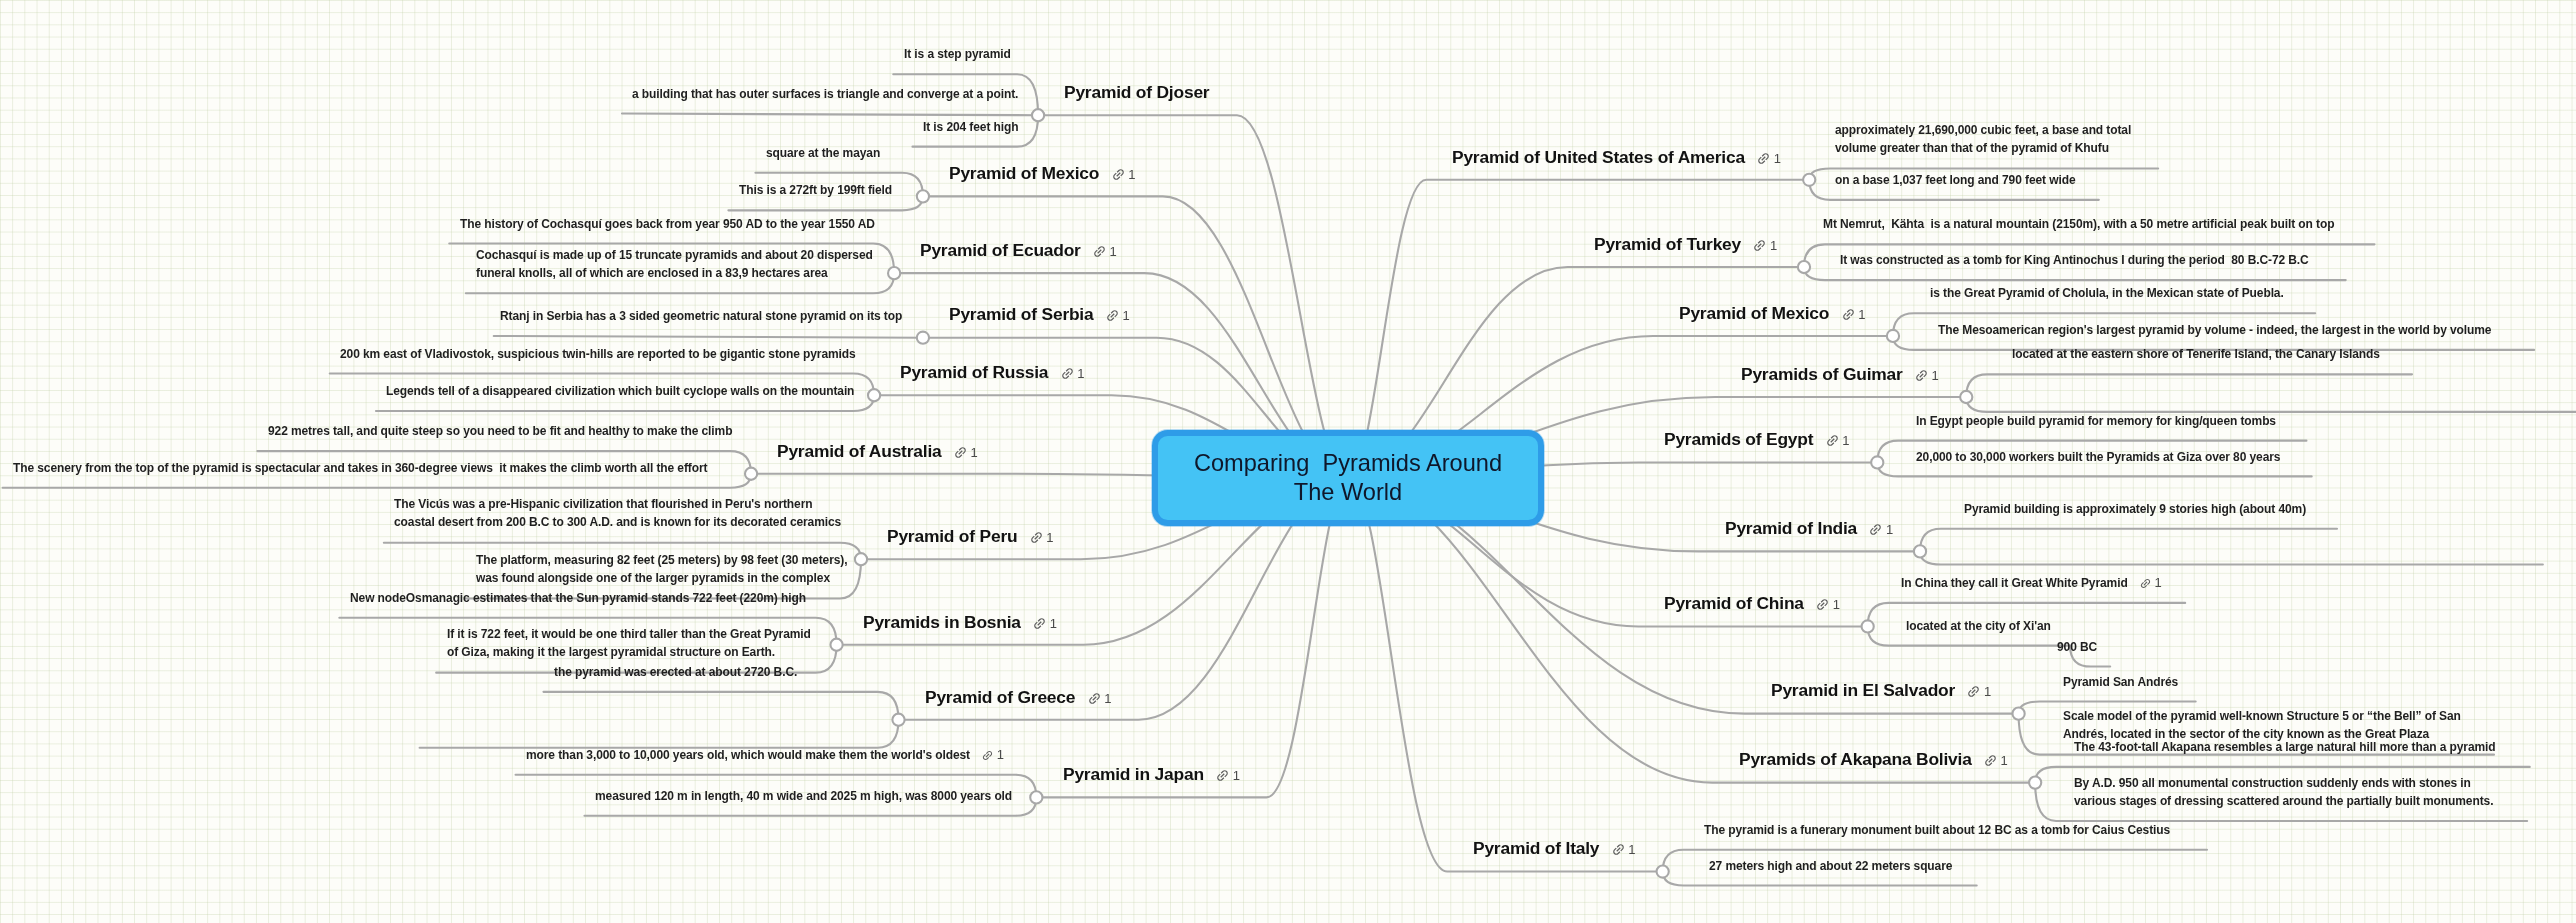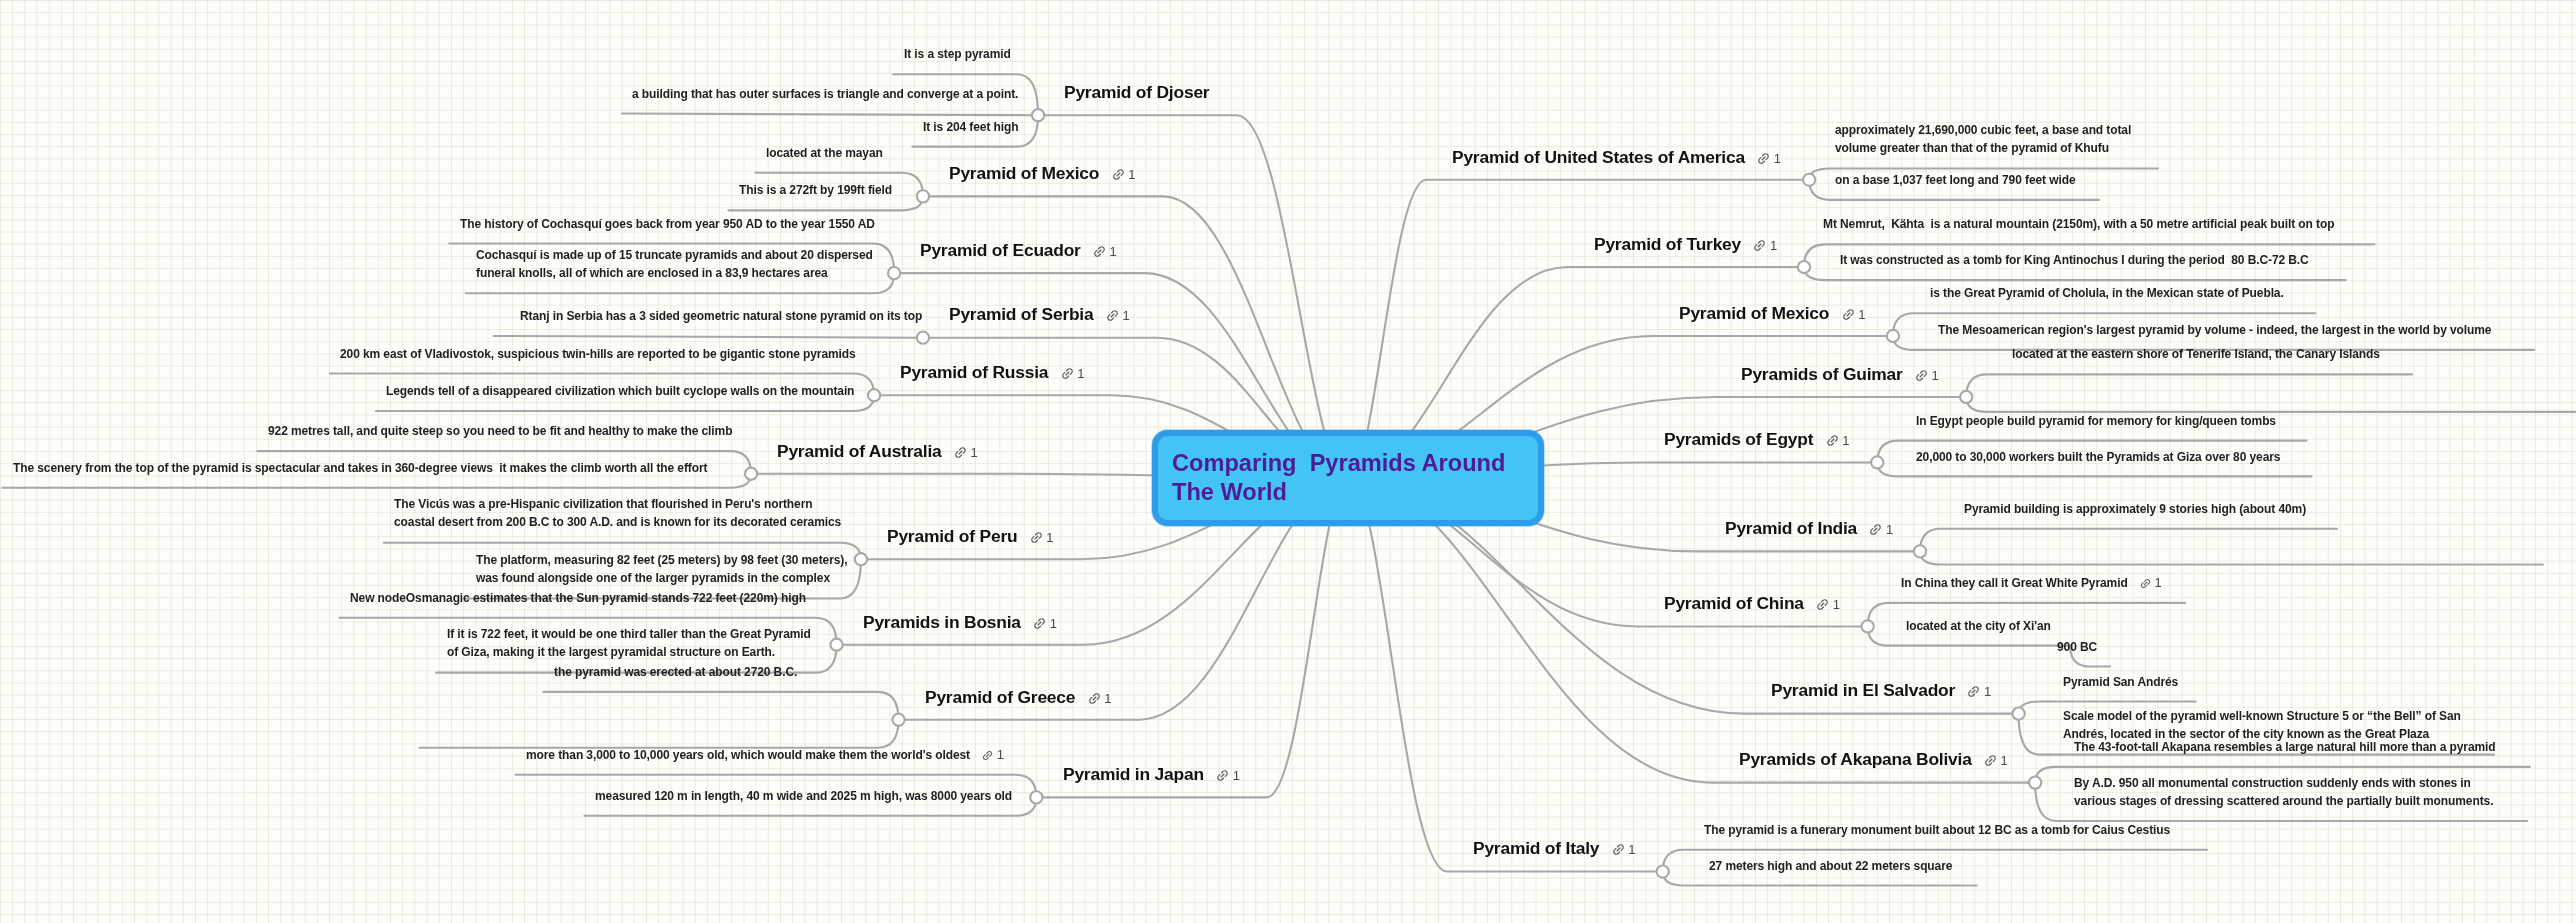--- a/index.html
+++ b/index.html
@@ -41,22 +41,22 @@
     position:absolute;z-index:3;
     left:1152px;top:430px;width:392px;height:96px;
     background:#44c3f5;
     border:6.1px solid #2e9ce8;
     border-radius:15.7px;
     box-sizing:border-box;
     display:flex;align-items:center;justify-content:center;
     box-shadow:0 0 0 0.9px rgba(46,156,232,0.35);
   }
   #center-node .title{
-    font-size:23.6px;line-height:29px;font-weight:700;
-    color:#4c1d95;text-align:left;
+    font-size:23.6px;line-height:29px;font-weight:400;
+    color:#0f172a;text-align:center;
     white-space:pre-wrap;
     width:352px;
   }
 </style>
 </head>
 <body>
 
 <div id="canvas">
   <svg id="wires" width="2576" height="924" viewBox="0 0 2953 1059">
       <path d="M 1190 132 L 1418 132 C 1475.6 132 1501.2 548 1546 548" fill="none" stroke="#a8a8a8" stroke-width="2.4" stroke-linecap="round"></path>
@@ -240,26 +240,26 @@
         </svg><span class="cnt">1</span></span></div>
   <div class="blabel" style="left:1473px;top:838px"><span class="t">Pyramid of Italy</span><span class="linkwrap"><svg class="lk" width="15" height="15" viewBox="0 0 24 24">
           <g transform="rotate(-45 12 12)">
             <path fill="#5f5f5f" d="M3.9 12c0-1.71 1.39-3.1 3.1-3.1h4V7H7c-2.76 0-5 2.24-5 5s2.24 5 5 5h4v-1.9H7c-1.71 0-3.1-1.39-3.1-3.1zM8 13h8v-2H8v2zm9-6h-4v1.9h4c1.71 0 3.1 1.39 3.1 3.1s-1.39 3.1-3.1 3.1h-4V17h4c2.76 0 5-2.24 5-5s-2.24-5-5-5z"></path>
           </g>
         </svg><span class="cnt">1</span></span></div>
 
   <div class="leaf" style="left:904px;top:45px"><span class="t">It is a step pyramid</span></div>
   <div class="leaf" style="left:632px;top:85px"><span class="t">a building that has outer surfaces is triangle and converge at a point.</span></div>
   <div class="leaf" style="left:923px;top:118px"><span class="t">It is 204 feet high</span></div>
-  <div class="leaf" style="left:766px;top:144px"><span class="t">located at the mayan</span></div>
+  <div class="leaf" style="left:766px;top:144px"><span class="t">square at the mayan</span></div>
   <div class="leaf" style="left:739px;top:181px"><span class="t">This is a 272ft by 199ft field</span></div>
   <div class="leaf" style="left:460px;top:215px"><span class="t">The history of Cochasquí goes back from year 950 AD to the year 1550 AD</span></div>
   <div class="leaf" style="left:476px;top:246px"><span class="t">Cochasquí is made up of 15 truncate pyramids and about 20 dispersed
 funeral knolls, all of which are enclosed in a 83,9 hectares area</span></div>
-  <div class="leaf" style="left:520px;top:307px"><span class="t">Rtanj in Serbia has a 3 sided geometric natural stone pyramid on its top</span></div>
+  <div class="leaf" style="left:500px;top:307px"><span class="t">Rtanj in Serbia has a 3 sided geometric natural stone pyramid on its top</span></div>
   <div class="leaf" style="left:340px;top:345px"><span class="t">200 km east of Vladivostok, suspicious twin-hills are reported to be gigantic stone pyramids</span></div>
   <div class="leaf" style="left:386px;top:382px"><span class="t">Legends tell of a disappeared civilization which built cyclope walls on the mountain</span></div>
   <div class="leaf" style="left:268px;top:422px"><span class="t">922 metres tall, and quite steep so you need to be fit and healthy to make the climb</span></div>
   <div class="leaf" style="left:13px;top:459px"><span class="t">The scenery from the top of the pyramid is spectacular and takes in 360-degree views  it makes the climb worth all the effort</span></div>
   <div class="leaf" style="left:394px;top:495px"><span class="t">The Vicús was a pre-Hispanic civilization that flourished in Peru's northern
 coastal desert from 200 B.C to 300 A.D. and is known for its decorated ceramics</span></div>
   <div class="leaf" style="left:476px;top:551px"><span class="t">The platform, measuring 82 feet (25 meters) by 98 feet (30 meters),
 was found alongside one of the larger pyramids in the complex</span></div>
   <div class="leaf" style="left:350px;top:589px"><span class="t">New nodeOsmanagic estimates that the Sun pyramid stands 722 feet (220m) high</span></div>
   <div class="leaf" style="left:447px;top:625px"><span class="t">If it is 722 feet, it would be one third taller than the Great Pyramid

